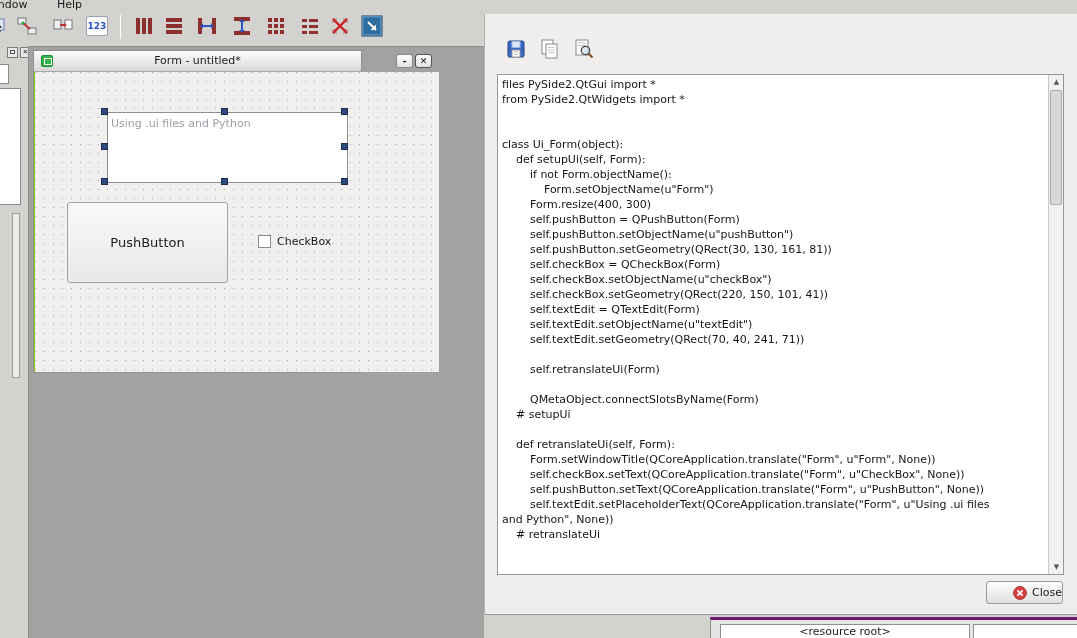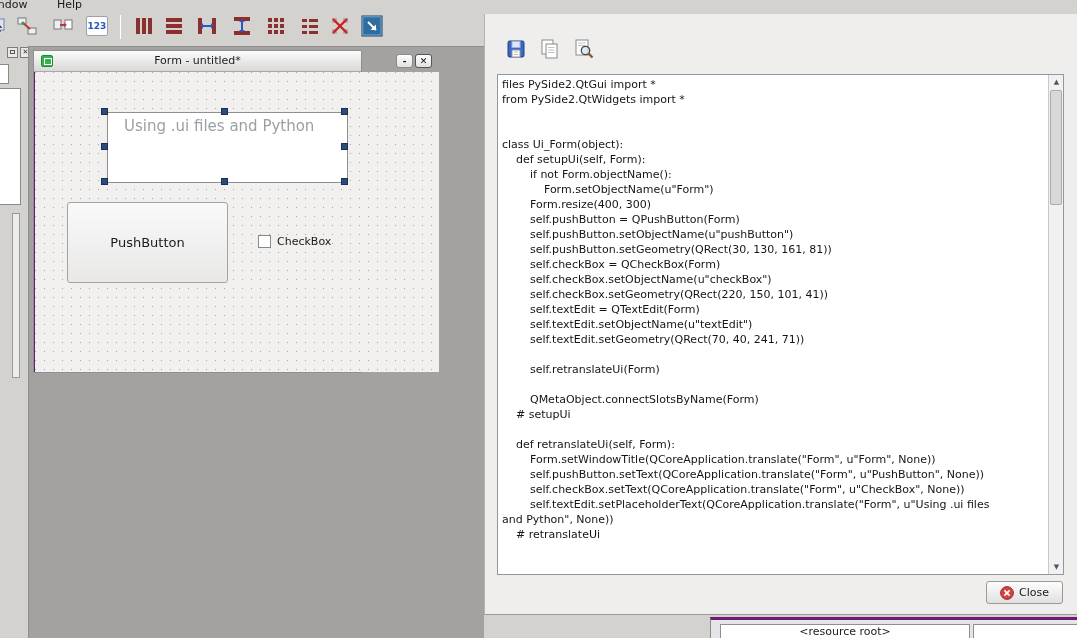--- a/index.html
+++ b/index.html
@@ -21,54 +21,54 @@
   .dock-btn { width:11px; height:11px; border:1px solid #7c7c7c; background:#e9e8e6; font-size:7px; line-height:9px; text-align:center; color:#333; }
   .dock-btn .inner-box { width:5px; height:4px; border:1px solid #555; margin:2px auto 0; }
   .panel-frag-small { position:absolute; left:0; top:64px; width:9px; height:20px; background:#ffffff; border:1px solid #8a8a8a; border-left:none; }
   .panel-frag { position:absolute; left:0; top:88px; width:21px; height:117px; background:#ffffff; border:1px solid #8a8a8a; border-left:none; }
   .scroll-frag { position:absolute; left:12px; top:213px; width:8px; height:165px; background:#ececea; border:1px solid #9a9a9a; }
 
   
   .mdi { position:absolute; left:28px; top:46px; width:456px; height:592px; background:#a4a2a0; border-top:1px solid #8e8e8e; border-left:1px solid #8e8e8e; }
 
   
-  .form-window { position:absolute; left:33px; top:50px; width:329px; height:323px; background:#701a75; border:1px solid #8f8f8f; }
+  .form-window { position:absolute; left:33px; top:50px; width:329px; height:323px; background:#84cc16; border:1px solid #8f8f8f; }
   .fw-titlebar { position:absolute; left:0; top:0; width:100%; height:21px; background:linear-gradient(#fcfcfc,#d9d8d6); border-bottom:1px solid #a8a8a8; }
   .fw-icon { position:absolute; left:7px; top:4px; width:12px; height:12px; background:#35b24a; border:1px solid #1f8c33; border-radius:2px; }
   .fw-icon::after { content:""; position:absolute; left:2px; top:2px; width:6px; height:5px; border:1px solid #ffffff; }
   .fw-title { position:absolute; left:0; top:3px; width:100%; text-align:center; font-size:11px; color:#1c1c1c; }
   .fw-btn { position:absolute; top:3px; width:17px; height:14px; background:linear-gradient(#fdfdfd,#e2e2e2); border:1px solid #8a8a8a; border-radius:3px; font-size:9px; line-height:12px; text-align:center; color:#111; font-weight:bold; }
   .fw-btn.min { left:362px; }
   .fw-btn.close { left:381px; border:1px solid #555; }
   .form-body { position:absolute; left:1px; top:21px; width:404px; height:300px;
     background-color:#f1f0ef;
     background-image:radial-gradient(circle,#a6a6a6 0.8px,transparent 1px);
     background-size:9px 9px; background-position:5px 5px; }
 
   .qtextedit { position:absolute; left:73px; top:61px; width:241px; height:71px; background:#ffffff; border:1px solid #8f8f8f; }
-  .qtextedit .ph { display:block; padding:4px 16px; font-size:15px; color:#9aa0a6; }
+  .qtextedit .ph { display:block; padding:4px 3px; font-size:11px; color:#9aa0a6; }
   .handle { position:absolute; width:7px; height:7px; background:#2c4a7c; border:1px solid #1b2f52; }
   .qpushbutton { position:absolute; left:33px; top:151px; width:161px; height:81px; background:linear-gradient(#f9f9f9,#e9e8e7); border:1px solid #a3a3a3; border-radius:3px; display:flex; align-items:center; justify-content:center; font-size:13px; color:#1a1a1a; }
   .qcheckbox { position:absolute; left:224px; top:184px; display:flex; align-items:center; gap:6px; }
   .cb-ind { width:13px; height:13px; background:#ffffff; border:1px solid #898989; }
   .cb-label { font-size:11px; color:#1a1a1a; }
 
   
   .dialog { position:absolute; left:484px; top:14px; width:593px; height:601px; background:#efeeec; border-left:1px solid #b3b3b3; border-bottom:1px solid #9a9a9a; }
   .dlg-toolbar { position:absolute; left:18px; top:22px; display:flex; gap:8px; }
   .dlg-tbtn { width:26px; height:26px; display:flex; align-items:center; justify-content:center; }
   .code-area { position:absolute; left:12px; top:60px; width:567px; height:501px; background:#ffffff; border:1px solid #8f98a0; }
   .code-lines { position:absolute; left:4px; top:3px; right:18px; bottom:3px; overflow:hidden; }
   .code-line { height:15px; white-space:pre; font-family:"DejaVu Sans","Liberation Sans",sans-serif; font-size:11px; color:#151515; }
   .vscroll { position:absolute; right:0; top:0; width:15px; height:100%; background:#f1f1f1; border-left:1px solid #c9c9c9; }
   .vs-arrow { position:absolute; left:0; width:15px; height:14px; font-size:7px; line-height:14px; text-align:center; color:#555; }
   .vs-arrow.up { top:0; }
   .vs-arrow.down { bottom:0; }
   .vs-thumb { position:absolute; left:1px; top:15px; width:12px; height:115px; background:#d8d8d8; border:1px solid #ababab; border-radius:2px; }
-  .close-btn { position:absolute; left:501px; top:567px; width:77px; height:23px; background:linear-gradient(#fdfdfd,#e0e0e0); border:1px solid #9a9a9a; border-radius:3px; display:flex; align-items:center; justify-content:center; gap:5px; font-size:11px; color:#1a1a1a; cursor:default; }
+  .close-btn { position:absolute; left:501px; top:567px; width:77px; height:23px; background:linear-gradient(#fdfdfd,#e0e0e0); border:1px solid #9a9a9a; border-radius:3px; display:flex; align-items:center; justify-content:flex-end; gap:5px; font-size:11px; color:#1a1a1a; cursor:default; }
 
   
   .resource-frag { position:absolute; left:710px; top:617px; width:367px; height:35px; background:#e5e5e5; border-left:1px solid #8a8a8a; border-top:3px solid #701a75; }
   .resource-item { position:absolute; left:9px; top:4px; width:250px; height:17px; background:#ffffff; border:1px solid #8f8f8f; font-size:11px; color:#222; text-align:center; }
   .resource-side { position:absolute; left:262px; top:4px; width:105px; height:17px; background:#ffffff; border:1px solid #8f8f8f; }
 
   svg { display:block; }
 </style>
 </head>
 <body>
@@ -312,22 +312,22 @@
           <div class="code-line">        self.textEdit.setObjectName(u"textEdit")</div>
           <div class="code-line">        self.textEdit.setGeometry(QRect(70, 40, 241, 71))</div>
           <div class="code-line"></div>
           <div class="code-line">        self.retranslateUi(Form)</div>
           <div class="code-line"></div>
           <div class="code-line">        QMetaObject.connectSlotsByName(Form)</div>
           <div class="code-line">    # setupUi</div>
           <div class="code-line"></div>
           <div class="code-line">    def retranslateUi(self, Form):</div>
           <div class="code-line">        Form.setWindowTitle(QCoreApplication.translate("Form", u"Form", None))</div>
+          <div class="code-line">        self.checkBox.setText(QCoreApplication.translate("Form", u"CheckBox", None))</div>
           <div class="code-line">        self.pushButton.setText(QCoreApplication.translate("Form", u"PushButton", None))</div>
-          <div class="code-line">        self.checkBox.setText(QCoreApplication.translate("Form", u"CheckBox", None))</div>
           <div class="code-line">        self.textEdit.setPlaceholderText(QCoreApplication.translate("Form", u"Using .ui files</div>
           <div class="code-line">and Python", None))</div>
           <div class="code-line">    # retranslateUi</div>
         </div>
       <div class="vscroll">
         <div class="vs-arrow up">▲</div>
         <div class="vs-thumb"></div>
         <div class="vs-arrow down">▼</div>
       </div>
     </div>

